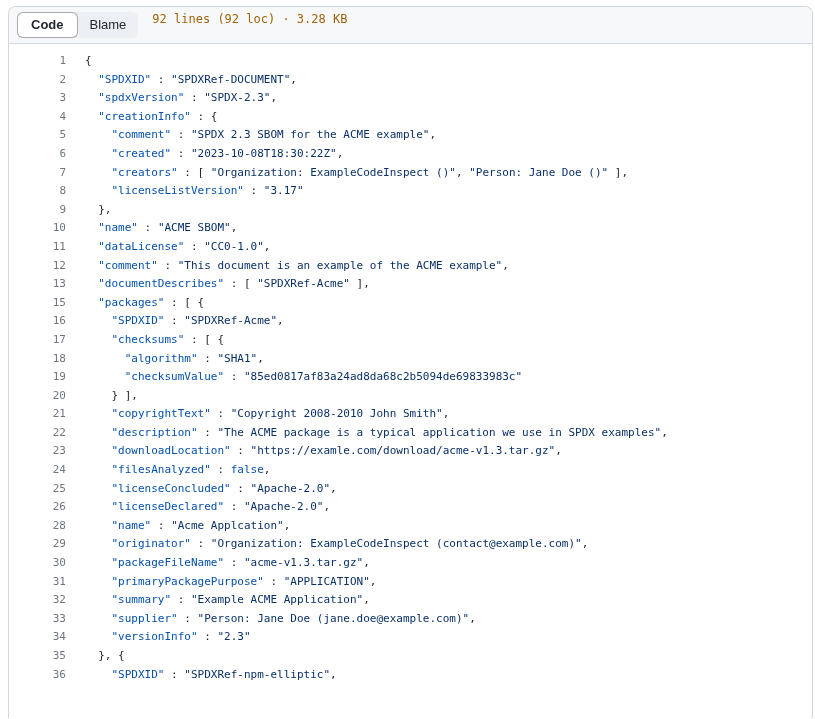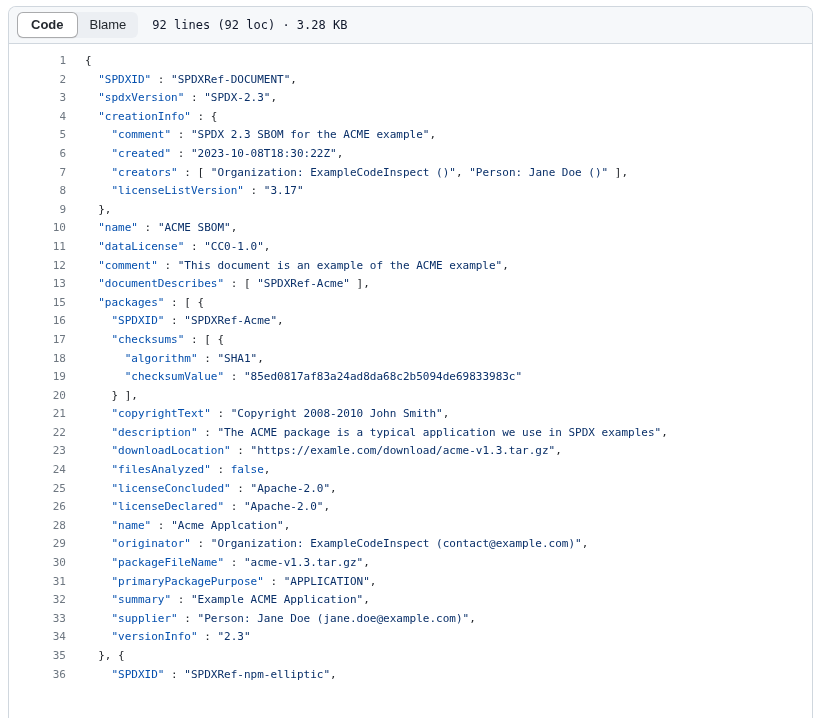--- a/index.html
+++ b/index.html
@@ -12,21 +12,21 @@
     border-radius:8px 8px 0 0;
     min-height:712px;
     background:#fff;
   }
   .file-header {
     background:var(--header-bg);
     border-bottom:1px solid var(--border);
     border-radius:7px 7px 0 0;
     padding:5px 8px;
     display:flex;
-    align-items:center;
+    align-items:flex-start;
     height:37px;
   }
   .segmented {
     display:flex;
     background:#eceff3;
     border-radius:6px;
   }
   .seg-btn {
     font-size:13px;
     color:#24292f;
@@ -42,21 +42,21 @@
   .seg-btn.active {
     background:#ffffff;
     border:1px solid rgba(31,35,40,0.38);
     line-height:24px;
     padding:0 13px;
     font-weight:bold;
     box-shadow:0 1px 0 rgba(31,35,40,0.04);
   }
   .meta {
     margin-left:14px;
-    color:#0f172a;
+    color:#a16207;
     font:12px "DejaVu Sans Mono", monospace;
     white-space:pre;
   }
   .code-area { padding:8px 0 0 0; background:#fff; }
   .line { display:flex; }
   .ln {
     flex:0 0 57px;
     text-align:right;
     color:var(--ln-color);
     font:11px/18.6px "DejaVu Sans Mono", monospace;

